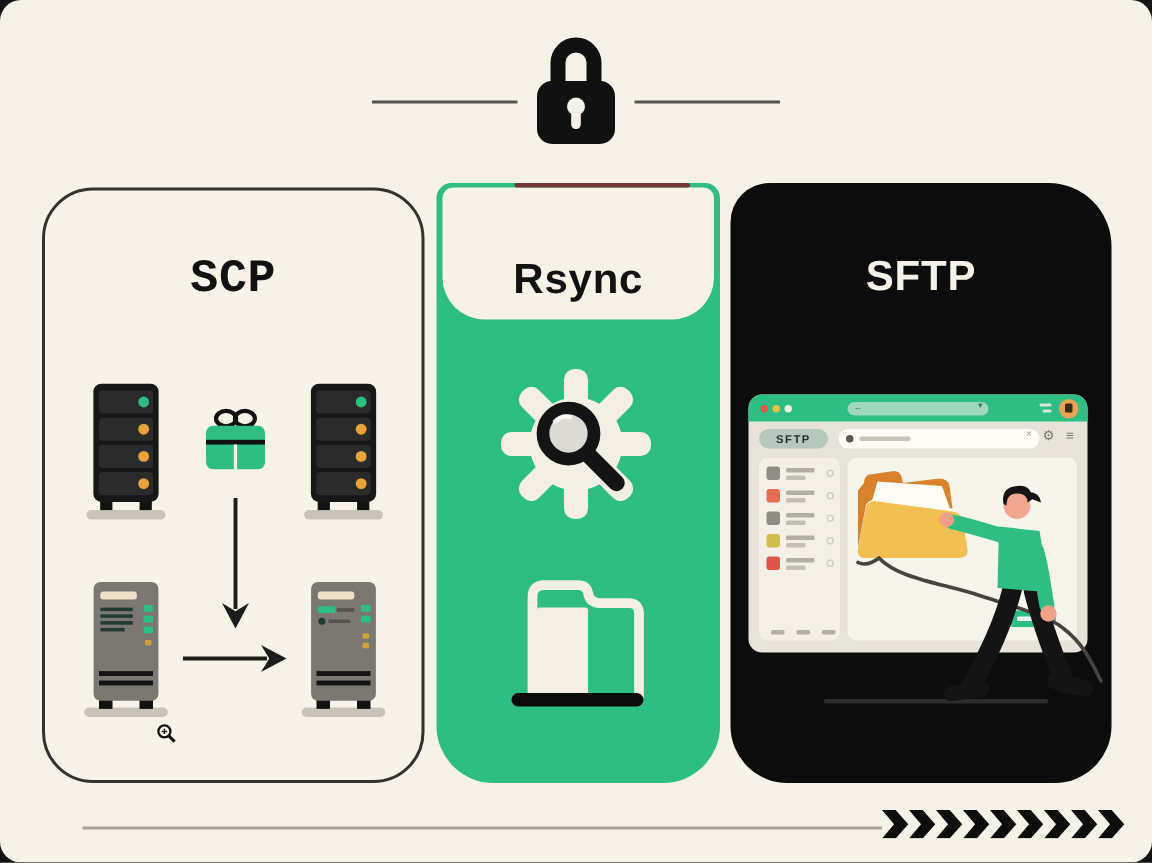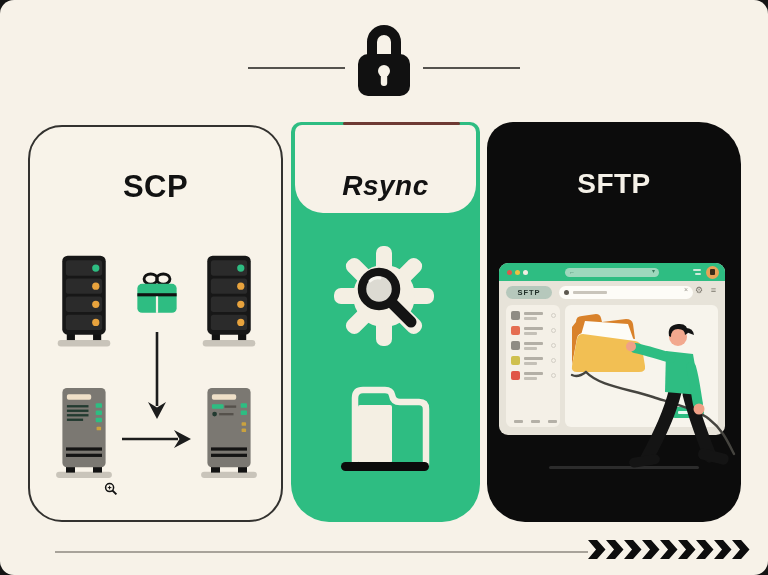--- a/index.html
+++ b/index.html
@@ -6,28 +6,28 @@
   .canvas{position:relative;width:768px;height:575px;background:#f7f2e8;border-radius:14px;overflow:hidden;}
   .abs{position:absolute;}
 
   
   .hline{height:2px;background:#55534e;top:67px;}
   .hline.left{left:248px;width:97px;}
   .hline.right{left:423px;width:97px;}
 
   
   .panel-title{font-weight:700;color:#121212;text-align:center;letter-spacing:.5px;}
-  .scp-panel{left:28px;top:125px;width:255px;height:397px;border:2px solid #33322f;border-radius:34px;background:#f8f3e9;box-sizing:border-box;}
+  .scp-panel{left:28px;top:125px;width:255px;height:397px;border:2px solid #33322f;border-radius:34px;background:#f8f3e9;box-sizing:border-box;font-family:Liberation Mono, monospace;}
   .rsync-panel{left:291px;top:122px;width:189px;height:400px;background:#2ebd82;border-radius:10px 10px 38px 38px;}
   .rsync-head{left:4px;top:3px;right:4px;height:88px;background:#f7f2e8;border-radius:7px 7px 28px 28px;}
   .rsync-topline{left:52px;top:0;width:117px;height:3px;background:#6e3a33;border-radius:2px;}
   .sftp-panel{left:487px;top:122px;width:254px;height:400px;background:#0c0c0c;border-radius:26px 42px 38px 38px;text-decoration:underline;}
 
   .scp-title{left:0;right:0;top:42px;font-size:31px;}
-  .rsync-title{left:0;right:0;top:48px;font-size:28px;font-style:italic;}
+  .rsync-title{left:0;right:0;top:48px;font-size:28px;}
   .sftp-title{left:0;right:0;top:46px;font-size:28px;color:#f5f1e8;}
 
   
   .win{left:12px;top:141px;width:226px;height:172px;background:#e7e3d9;border-radius:9px;}
   .win-titlebar{left:0;top:0;right:0;height:18px;background:#2ebd82;border-radius:9px 9px 0 0;}
   .dot{width:5px;height:5px;border-radius:50%;top:6.5px;}
   .url-pill{left:66px;top:4.5px;width:94px;height:9px;background:#9ed8bd;border-radius:5px;color:#3c7a5f;font-size:6px;line-height:9px;}
   .url-pill .l{position:absolute;left:4px;top:0;}
   .url-pill .r{position:absolute;right:4px;top:-1px;}
   .tb-stub{width:8px;height:2px;background:#cfe9da;border-radius:1px;}

